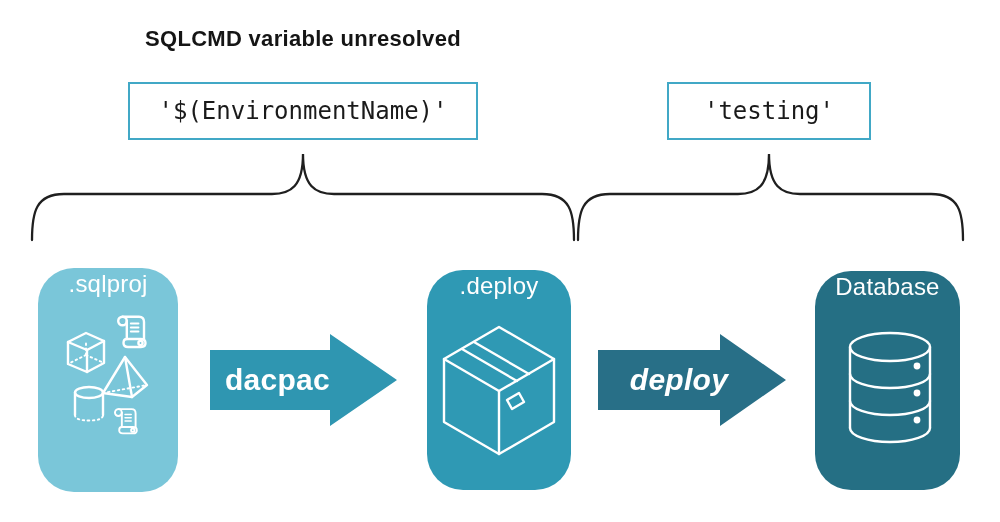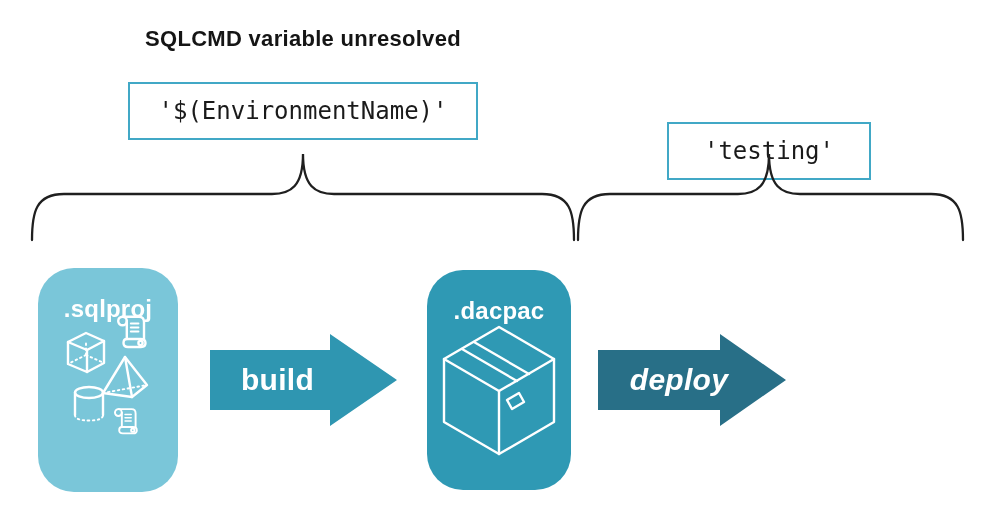--- a/index.html
+++ b/index.html
@@ -13,31 +13,31 @@
   }
   #heading-left{left:103px;}
   #heading-right{left:569px;}
   .codebox{
     position:absolute;top:82px;height:58px;box-sizing:border-box;
     border:2.5px solid #41a8c6;background:#ffffff;
     display:flex;align-items:center;justify-content:center;
     font-family:"DejaVu Sans Mono",monospace;font-size:24px;color:#1a1a1a;
   }
   #codebox-left{left:128px;width:350px;}
-  #codebox-right{left:667px;width:204px;margin-top:40px;}
+  #codebox-right{left:667px;width:204px;}
   #overlay{position:absolute;left:0;top:0;width:1000px;height:522px;}
   .card{
     position:absolute;border-radius:36px;
   }
   #card-sqlproj{left:38px;top:268px;width:140px;height:224px;}
   #card-dacpac{left:427px;top:270px;width:144px;height:220px;}
   #card-database{left:815px;top:271px;width:145px;height:219px;}
   .card-title{
-    position:absolute;top:27px;left:0;width:100%;text-align:center;
-    font-size:24px;font-weight:bold;color:#ffffff;letter-spacing:.2px;
+    position:absolute;top:2px;left:0;width:100%;text-align:center;
+    font-size:24px;font-weight:normal;color:#ffffff;letter-spacing:.2px;
   }
   .card-icon{position:absolute;left:0;top:0;width:100%;height:100%;}
   .card-icon path,.card-icon ellipse,.card-icon circle{
     fill:none;stroke:#ffffff;stroke-width:2.4;
     stroke-linecap:round;stroke-linejoin:round;
   }
   .card-icon .dotted{stroke-dasharray:1.6 3.4;stroke-width:1.9;}
   .card-icon .thin{stroke-width:1.9;}
   .card-icon .dot{fill:#ffffff;stroke:none;}
   .arrow-label{
@@ -64,21 +64,21 @@
 
   <svg id="overlay" viewBox="0 0 1000 522">
     <path fill="none" stroke-width="2.3" stroke-linecap="round" d="M32 240 C32 212 36 194 64 194 L272 194 C291 194 303 186 303 154
              C303 186 315 194 334 194 L542 194 C570 194 574 212 574 240" stroke="#1f1f1f"></path>
     <path fill="none" stroke-width="2.3" stroke-linecap="round" d="M578 240 C578 212 582 194 610 194 L738 194 C757 194 769 186 769 154
              C769 186 781 194 800 194 L931 194 C959 194 963 212 963 240" stroke="#1f1f1f"></path>
     <polygon points="210,350 330,350 330,334 397,380 330,426 330,410 210,410" fill="#2f96b1"></polygon>
     <polygon points="598,350 720,350 720,334 786,380 720,426 720,410 598,410" fill="#286f87"></polygon>
   </svg>
 
-  <div id="build-label" class="arrow-label">build</div>
+  <div id="build-label" class="arrow-label">dacpac</div>
   <div id="deploy-label" class="arrow-label">deploy</div>
 
   <div id="card-sqlproj" class="card" style="background-color: rgb(122, 198, 217);">
     <div class="card-title">.sqlproj</div>
     <svg class="card-icon" viewBox="0 0 140 224">
       <g transform="translate(79,46)">
         <circle cx="5.5" cy="7" r="4.3"></circle>
         <path d="M5.5 2.7 H22 Q27 2.7 27 8 V25"></path>
         <path d="M9.8 7 V25"></path>
         <path d="M9.8 25 H23.5 Q28.5 25 28.5 29 Q28.5 33 24 33 H11 Q6.5 33 6.5 29 Q6.5 25 9.8 25"></path>
@@ -106,26 +106,41 @@
         <path d="M5.5 2.7 H22 Q27 2.7 27 8 V25"></path>
         <path d="M9.8 7 V25"></path>
         <path d="M9.8 25 H23.5 Q28.5 25 28.5 29 Q28.5 33 24 33 H11 Q6.5 33 6.5 29 Q6.5 25 9.8 25"></path>
         <circle cx="23.5" cy="29" r="2.1"></circle>
         <path class="thin" d="M13.8 9.5 H21.5 M13.8 13.5 H21.5 M13.8 17.5 H21.5"></path>
       </g>
     </svg>
   </div>
 
   <div id="card-dacpac" class="card" style="background-color: rgb(47, 153, 180);">
-    <div class="card-title">.dacpac</div>
+    <div class="card-title">.deploy</div>
     <svg class="card-icon" viewBox="0 0 144 220">
       <g>
         <path d="M72 57 L127 89 V152 L72 184 L17 152 V89 Z"></path>
         <path d="M17 89 L72 121 L127 89"></path>
         <path d="M72 121 V184"></path>
         <path d="M47 72 L102 104 M35 79 L90 111"></path>
         <path d="M80 130 L92 123 L97 132 L85 139 Z"></path>
       </g>
     </svg>
   </div>
 
+  <div id="card-database" class="card" style="background-color: rgb(37, 111, 132);">
+    <div class="card-title">Database</div>
+    <svg class="card-icon" viewBox="0 0 145 219">
+      <g>
+        <ellipse cx="75" cy="76" rx="40" ry="14"></ellipse>
+        <path d="M35 76 V157 M115 76 V157"></path>
+        <path d="M35 157 A40 14 0 0 0 115 157"></path>
+        <path d="M35 103 A40 14 0 0 0 115 103"></path>
+        <path d="M35 130 A40 14 0 0 0 115 130"></path>
+        <circle class="dot" cx="102" cy="95" r="3.4"></circle>
+        <circle class="dot" cx="102" cy="122" r="3.4"></circle>
+        <circle class="dot" cx="102" cy="149" r="3.4"></circle>
+      </g>
+    </svg>
+  </div>
 
 </div>
 
 </body></html>

